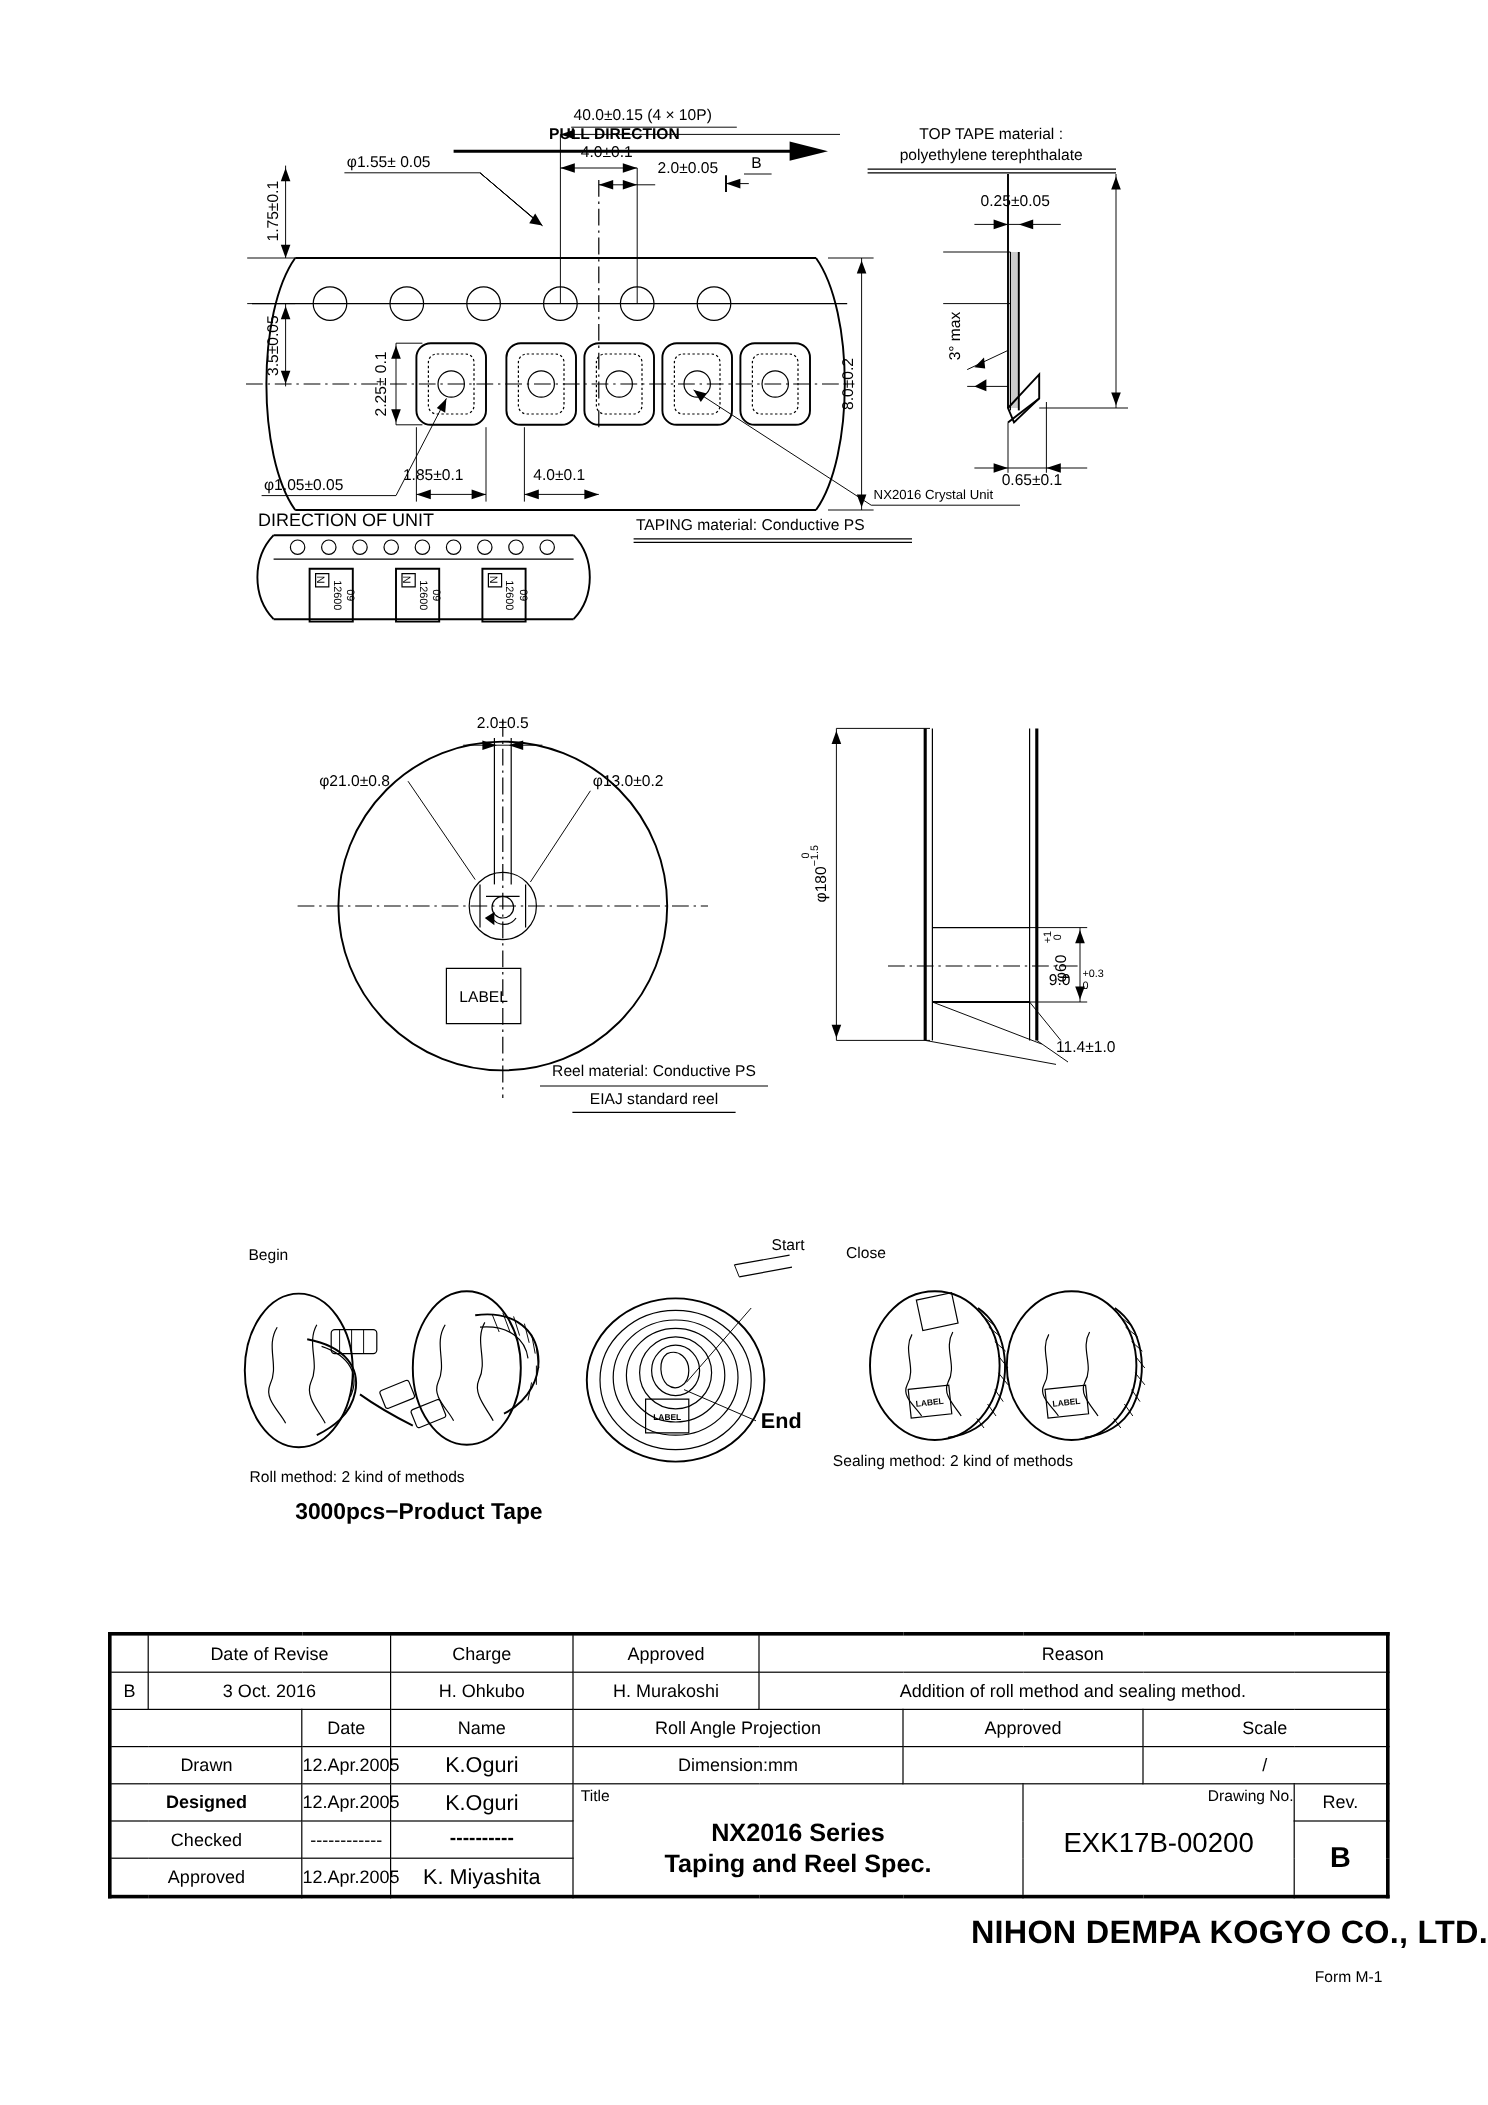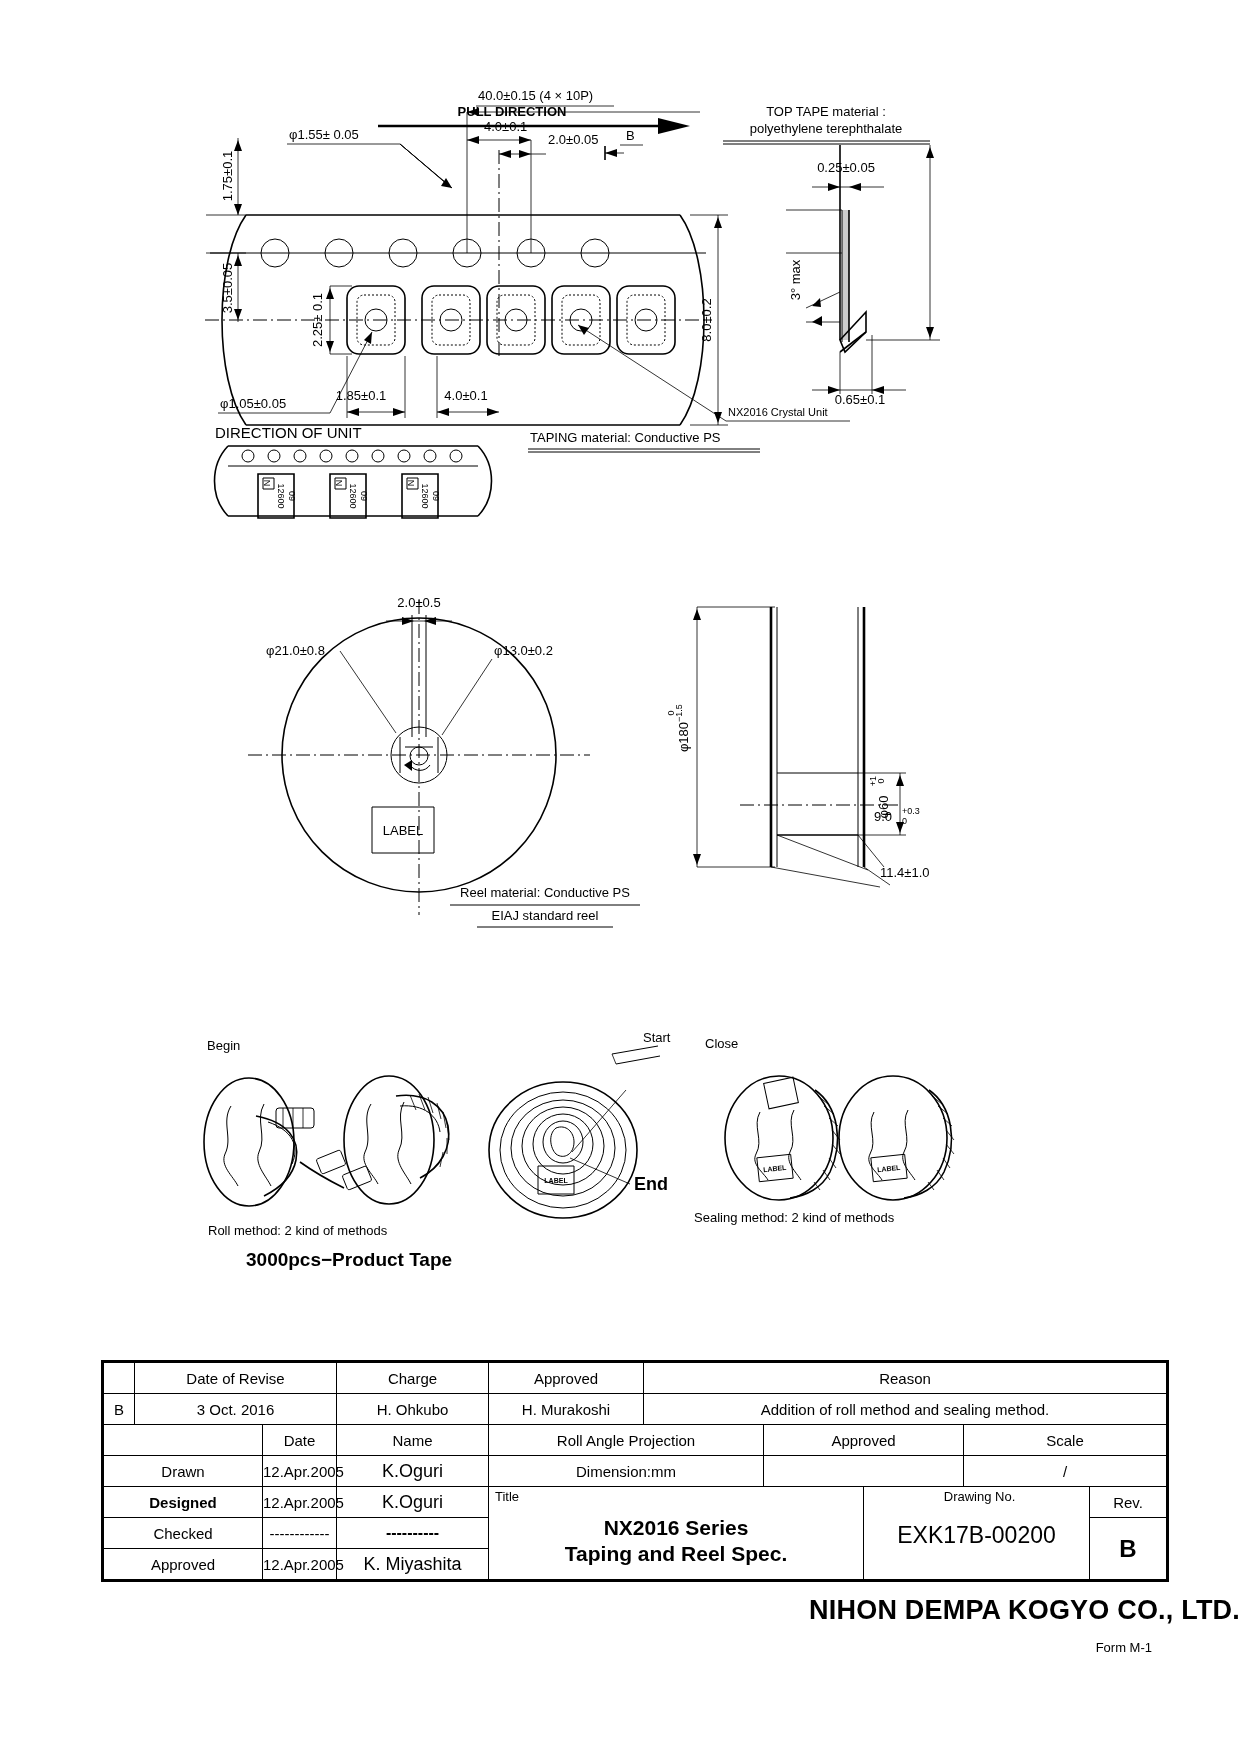--- a/index.html
+++ b/index.html
@@ -18,21 +18,21 @@
   .tlg{font-size:15px;}
   .bold{font-weight:bold;}
   line,path,polyline,polygon,circle,rect,ellipse{vector-effect:non-scaling-stroke;}
   .ln{stroke:#000;fill:none;stroke-width:1;}
   .ln2{stroke:#000;fill:none;stroke-width:1.6;}
   .ln3{stroke:#000;fill:none;stroke-width:2.6;}
   .dash{stroke:#000;fill:none;stroke-width:1;stroke-dasharray:14 4 2 4;}
   .dot{stroke:#000;fill:none;stroke-width:1;stroke-dasharray:2 2;}
   .thin{stroke:#000;fill:none;stroke-width:0.8;}
   
-  .tblwrap{position:absolute;left:101px;top:1360px;width:988px;}
+  .tblwrap{position:absolute;left:90px;top:1360px;width:988px;}
   table.tb{border-collapse:collapse;width:1065px;table-layout:fixed;}
   table.tb td{border:1px solid #000;padding:0;height:30px;text-align:center;
       font-size:15px;font-family:"Liberation Sans", sans-serif;}
   .outer{border:3px solid #000;}
   .lbl-left{text-align:left;padding-left:6px;}
   .small{font-size:12px;}
   .med{font-size:14px;}
   .big{font-size:19px;font-weight:bold;}
   .form{position:absolute;right:88px;top:1640px;font-size:13px;text-align:center;}
   .company{position:absolute;left:0;top:1595px;width:1240px;text-align:right;
@@ -572,21 +572,21 @@
     <tr>
       <td colspan="2" class="lbl-left med" style="font-weight:bold">Designed</td>
       <td class="small">12.Apr.2005</td>
       <td style="font-size:18px">K.Oguri</td>
       <td colspan="3" rowspan="3" style="vertical-align:top;padding:0;">
         <div style="text-align:left;font-size:13px;padding:2px 0 0 6px">Title</div>
         <div style="text-align:center;font-size:21px;font-weight:bold;margin-top:12px">NX2016 Series</div>
         <div style="text-align:center;font-size:21px;font-weight:bold;margin-top:2px">Taping and Reel Spec.</div>
       </td>
       <td colspan="2" rowspan="3" style="vertical-align:top;padding:0;">
-        <div style="text-align:center;font-size:13px;padding:2px 0 0 6px">Drawing No.</div>
+        <div style="text-align:right;font-size:13px;padding:2px 0 0 6px">Drawing No.</div>
         <div style="text-align:center;font-size:23px;margin-top:18px">EXK17B-00200</div>
       </td>
       <td style="height:30px">Rev.</td>
     </tr>
 
     <tr>
       <td colspan="2" class="lbl-left med">Checked</td>
       <td class="small">------------</td>
       <td style="font-size:16px;font-weight:bold">----------</td>
       <td rowspan="2" style="font-size:24px;font-weight:bold">B</td>

